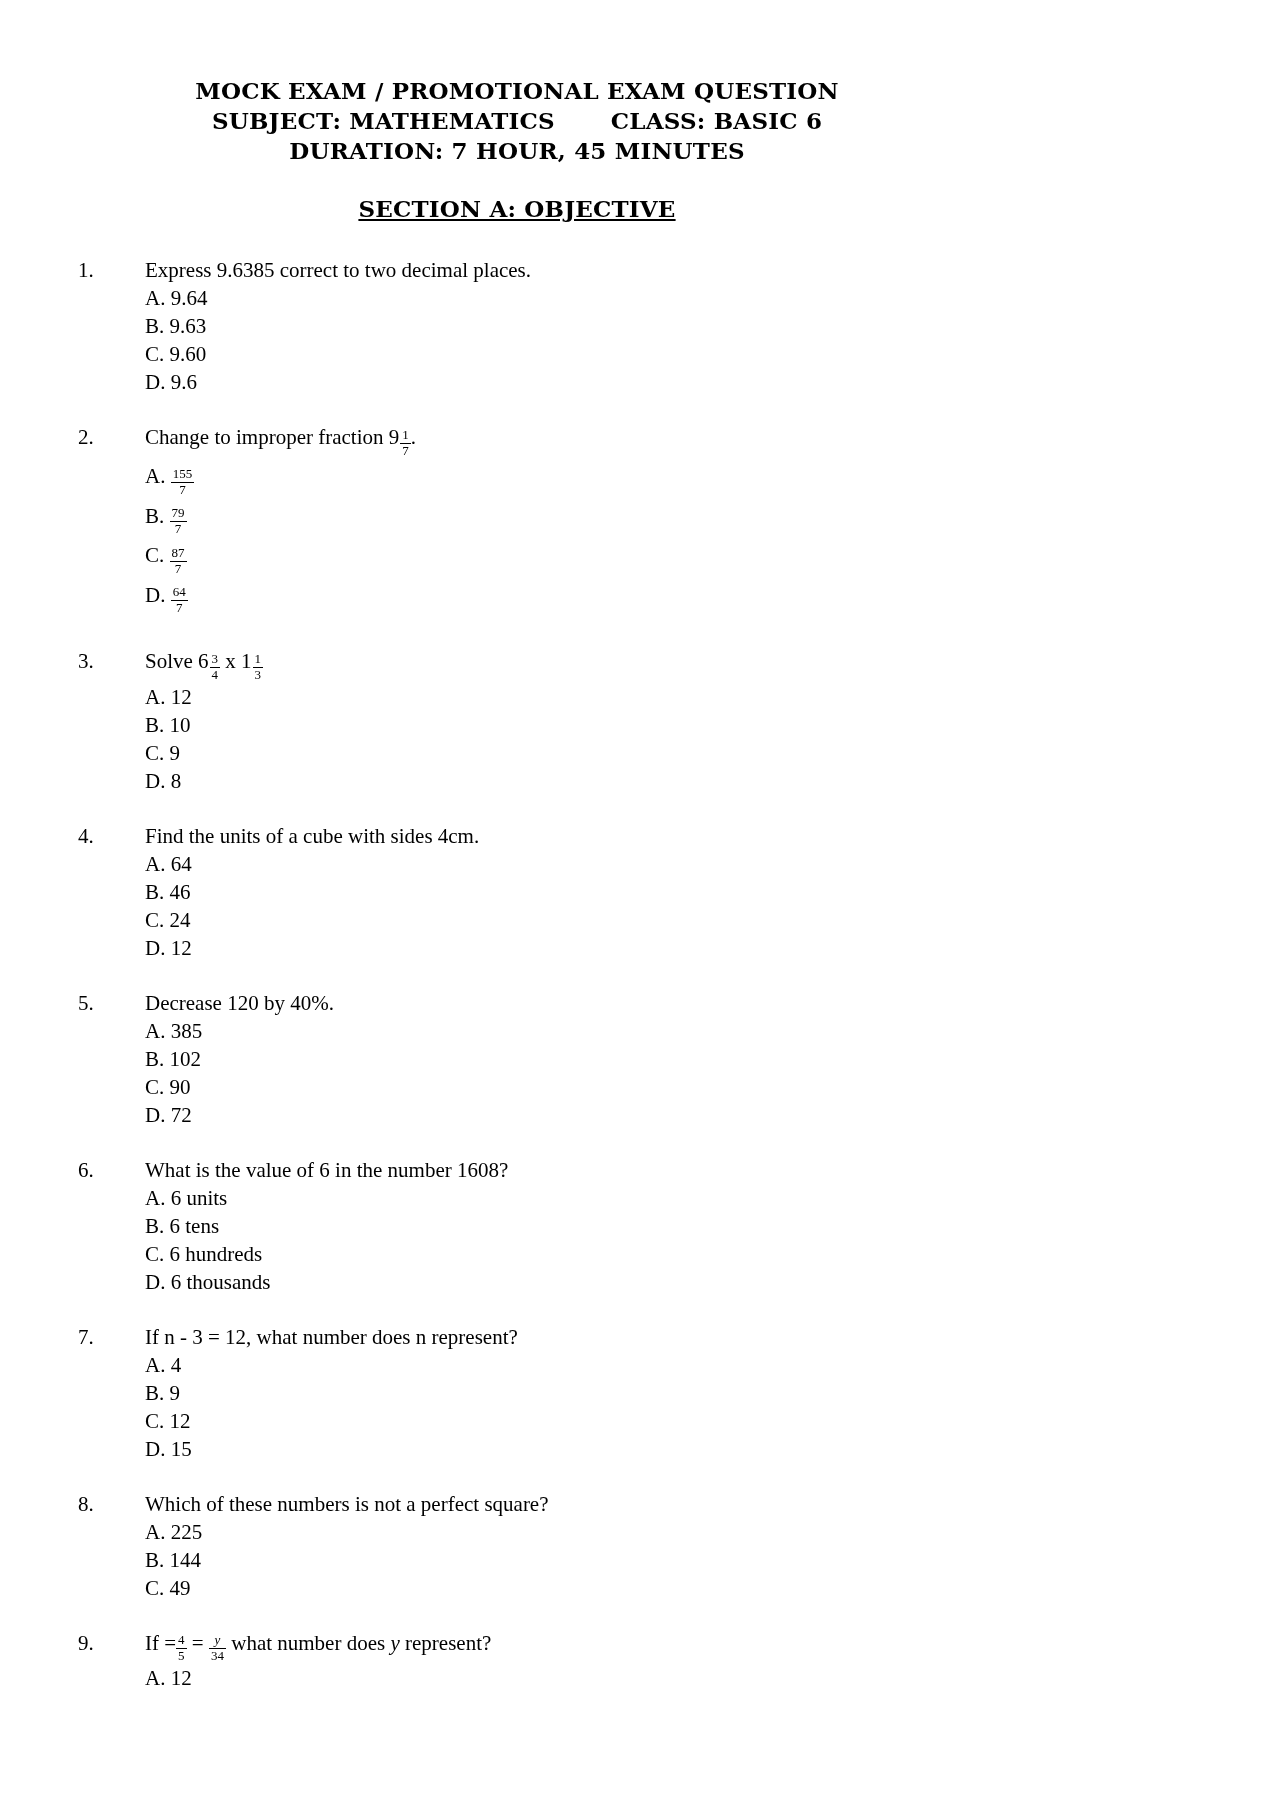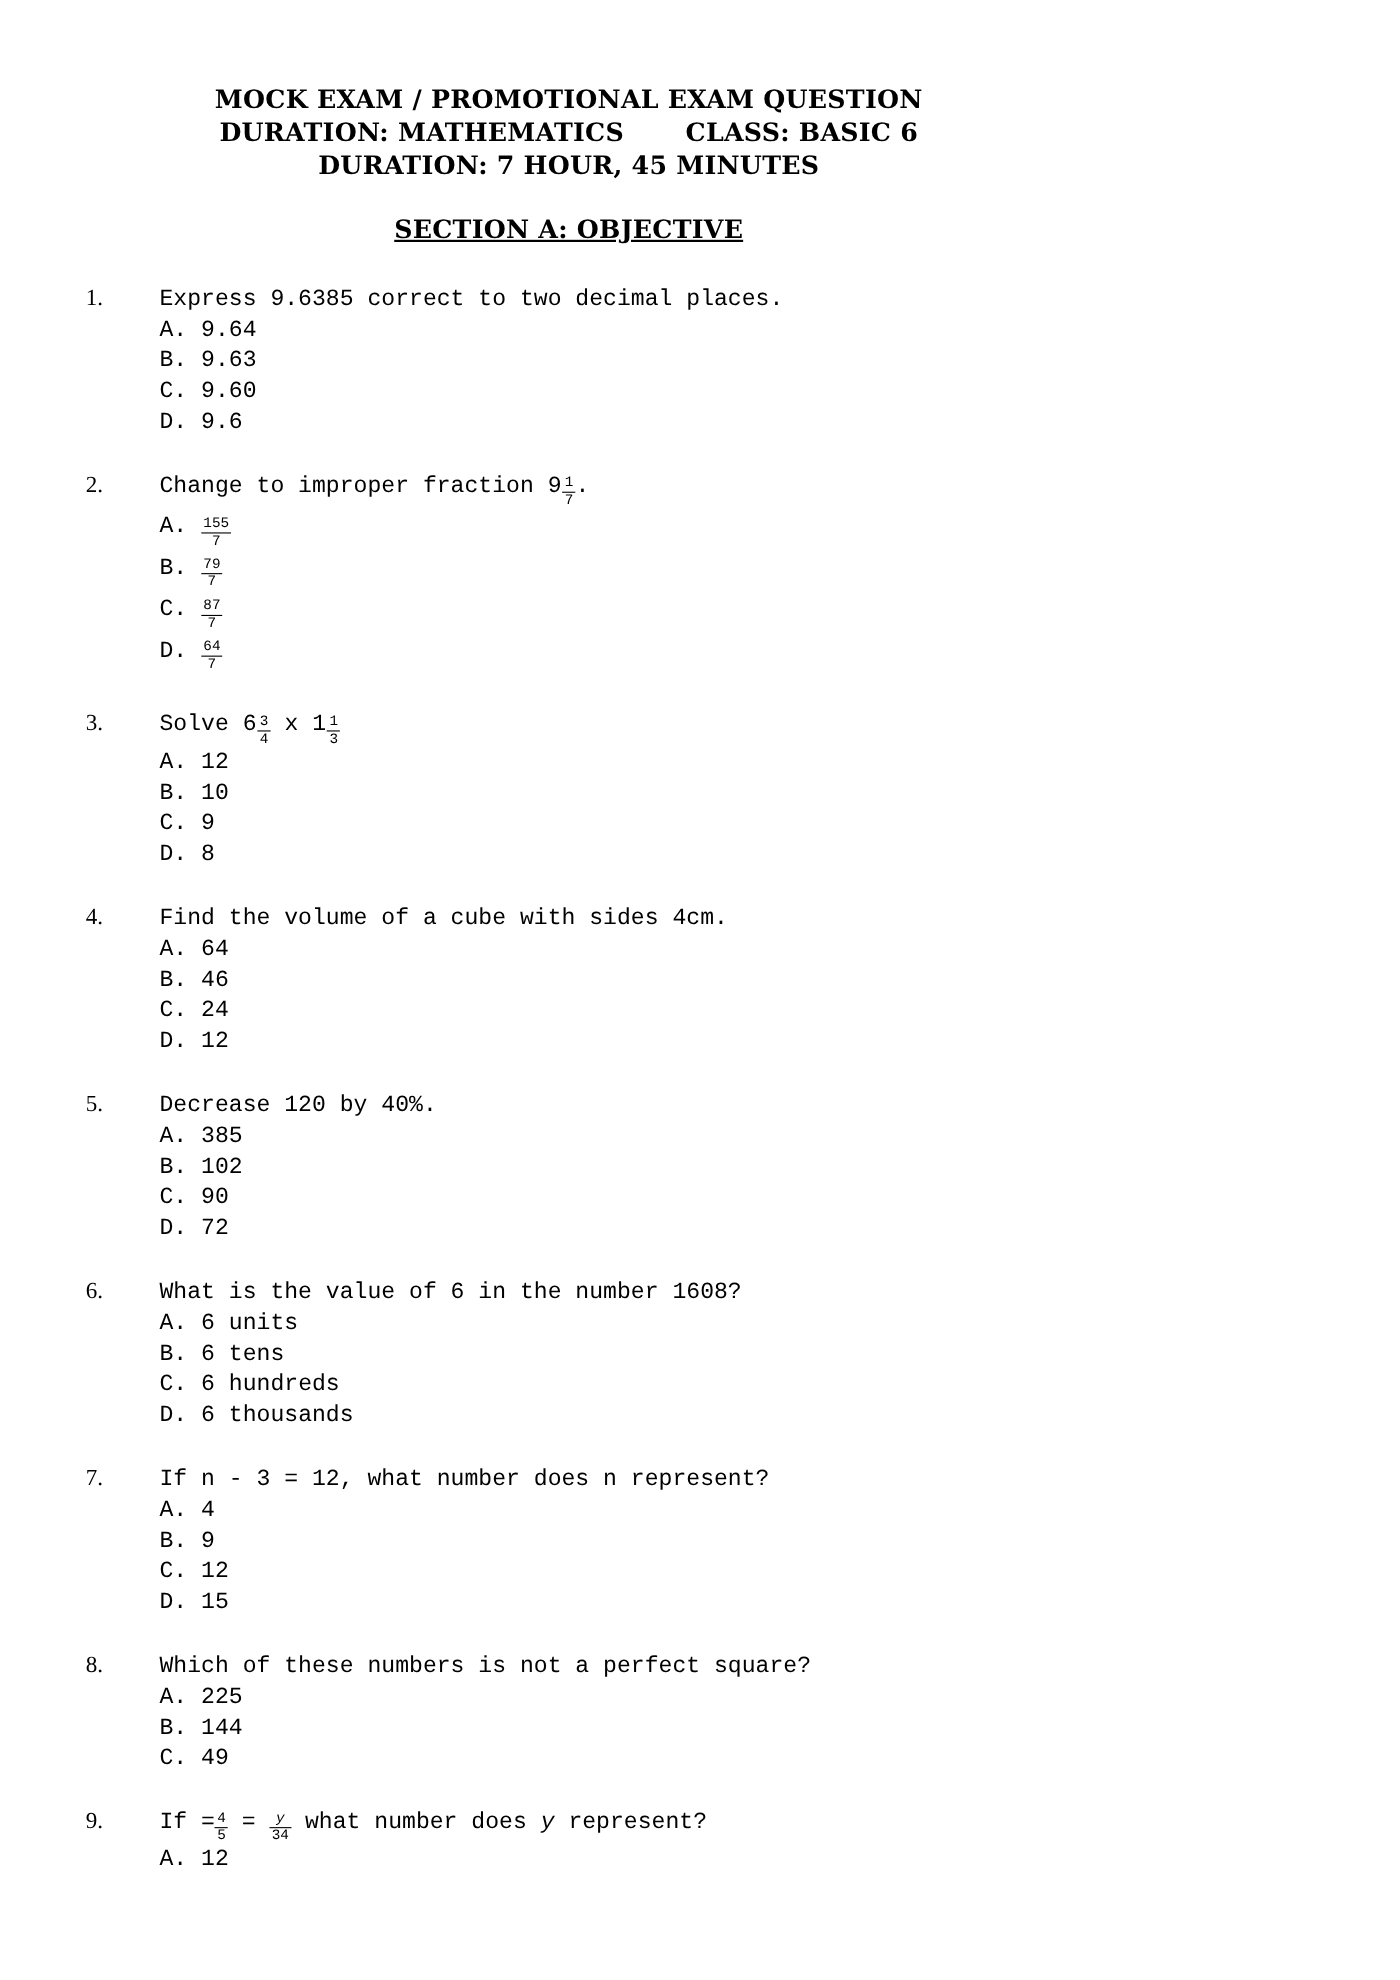--- a/index.html
+++ b/index.html
@@ -34,21 +34,21 @@
     letter-spacing:0.2px;
     text-decoration:underline;
   }
   .q {
     display:flex;
     align-items:baseline;
     padding-left:78px;
     margin:0 60px 27px 0;
   }
   .qnum { width:67px; flex-shrink:0; }
-  .qbody { flex:1;font-family:Liberation Mono, monospace; }
+  .qbody { flex:1; }
   .stem { }
   .opt { }
   .opt.has-frac { margin:4px 0; }
   .optlabel { }
   .it { font-style:italic; }
   .frac {
     display:inline-block;
     vertical-align:-0.5em;
     text-align:center;
     line-height:1;
@@ -62,21 +62,21 @@
   .frac .fden { border-top:1.4px solid #000; }
   .mixed .frac { margin-left:1px; }
 </style>
 </head>
 <body>
 
 <div class="page">
   <div class="header">
     <div>MOCK EXAM / PROMOTIONAL EXAM QUESTION</div>
     <div>
-      <span>DURATION: MATHEMATICS</span><span class="tab"></span><span>CLASS: BASIC 6</span>
+      <span>SUBJECT: MATHEMATICS</span><span class="tab"></span><span>CLASS: BASIC 6</span>
     </div>
     <div>DURATION: 7 HOUR, 45 MINUTES</div>
   </div>
 
   <div class="section-title">SECTION A: OBJECTIVE</div>
 
   <div id="questions">
       <div class="q">
         <span class="qnum">1.</span>
         <div class="qbody">
@@ -103,21 +103,21 @@
           <div class="stem">Solve <span class="mixed"><span class="whole">6</span><span class="frac"><span class="fnum">3</span><span class="fden">4</span></span></span> x <span class="mixed"><span class="whole">1</span><span class="frac"><span class="fnum">1</span><span class="fden">3</span></span></span></div>
           <div class="opt"><span class="optlabel">A.</span> 12</div>
           <div class="opt"><span class="optlabel">B.</span> 10</div>
           <div class="opt"><span class="optlabel">C.</span> 9</div>
           <div class="opt"><span class="optlabel">D.</span> 8</div>
         </div>
       </div>
       <div class="q">
         <span class="qnum">4.</span>
         <div class="qbody">
-          <div class="stem">Find the volume of a cube with sides 4cm.</div>
+          <div class="stem">Find the units of a cube with sides 4cm.</div>
           <div class="opt"><span class="optlabel">A.</span> 64</div>
           <div class="opt"><span class="optlabel">B.</span> 46</div>
           <div class="opt"><span class="optlabel">C.</span> 24</div>
           <div class="opt"><span class="optlabel">D.</span> 12</div>
         </div>
       </div>
       <div class="q">
         <span class="qnum">5.</span>
         <div class="qbody">
           <div class="stem">Decrease 120 by 40%.</div>

